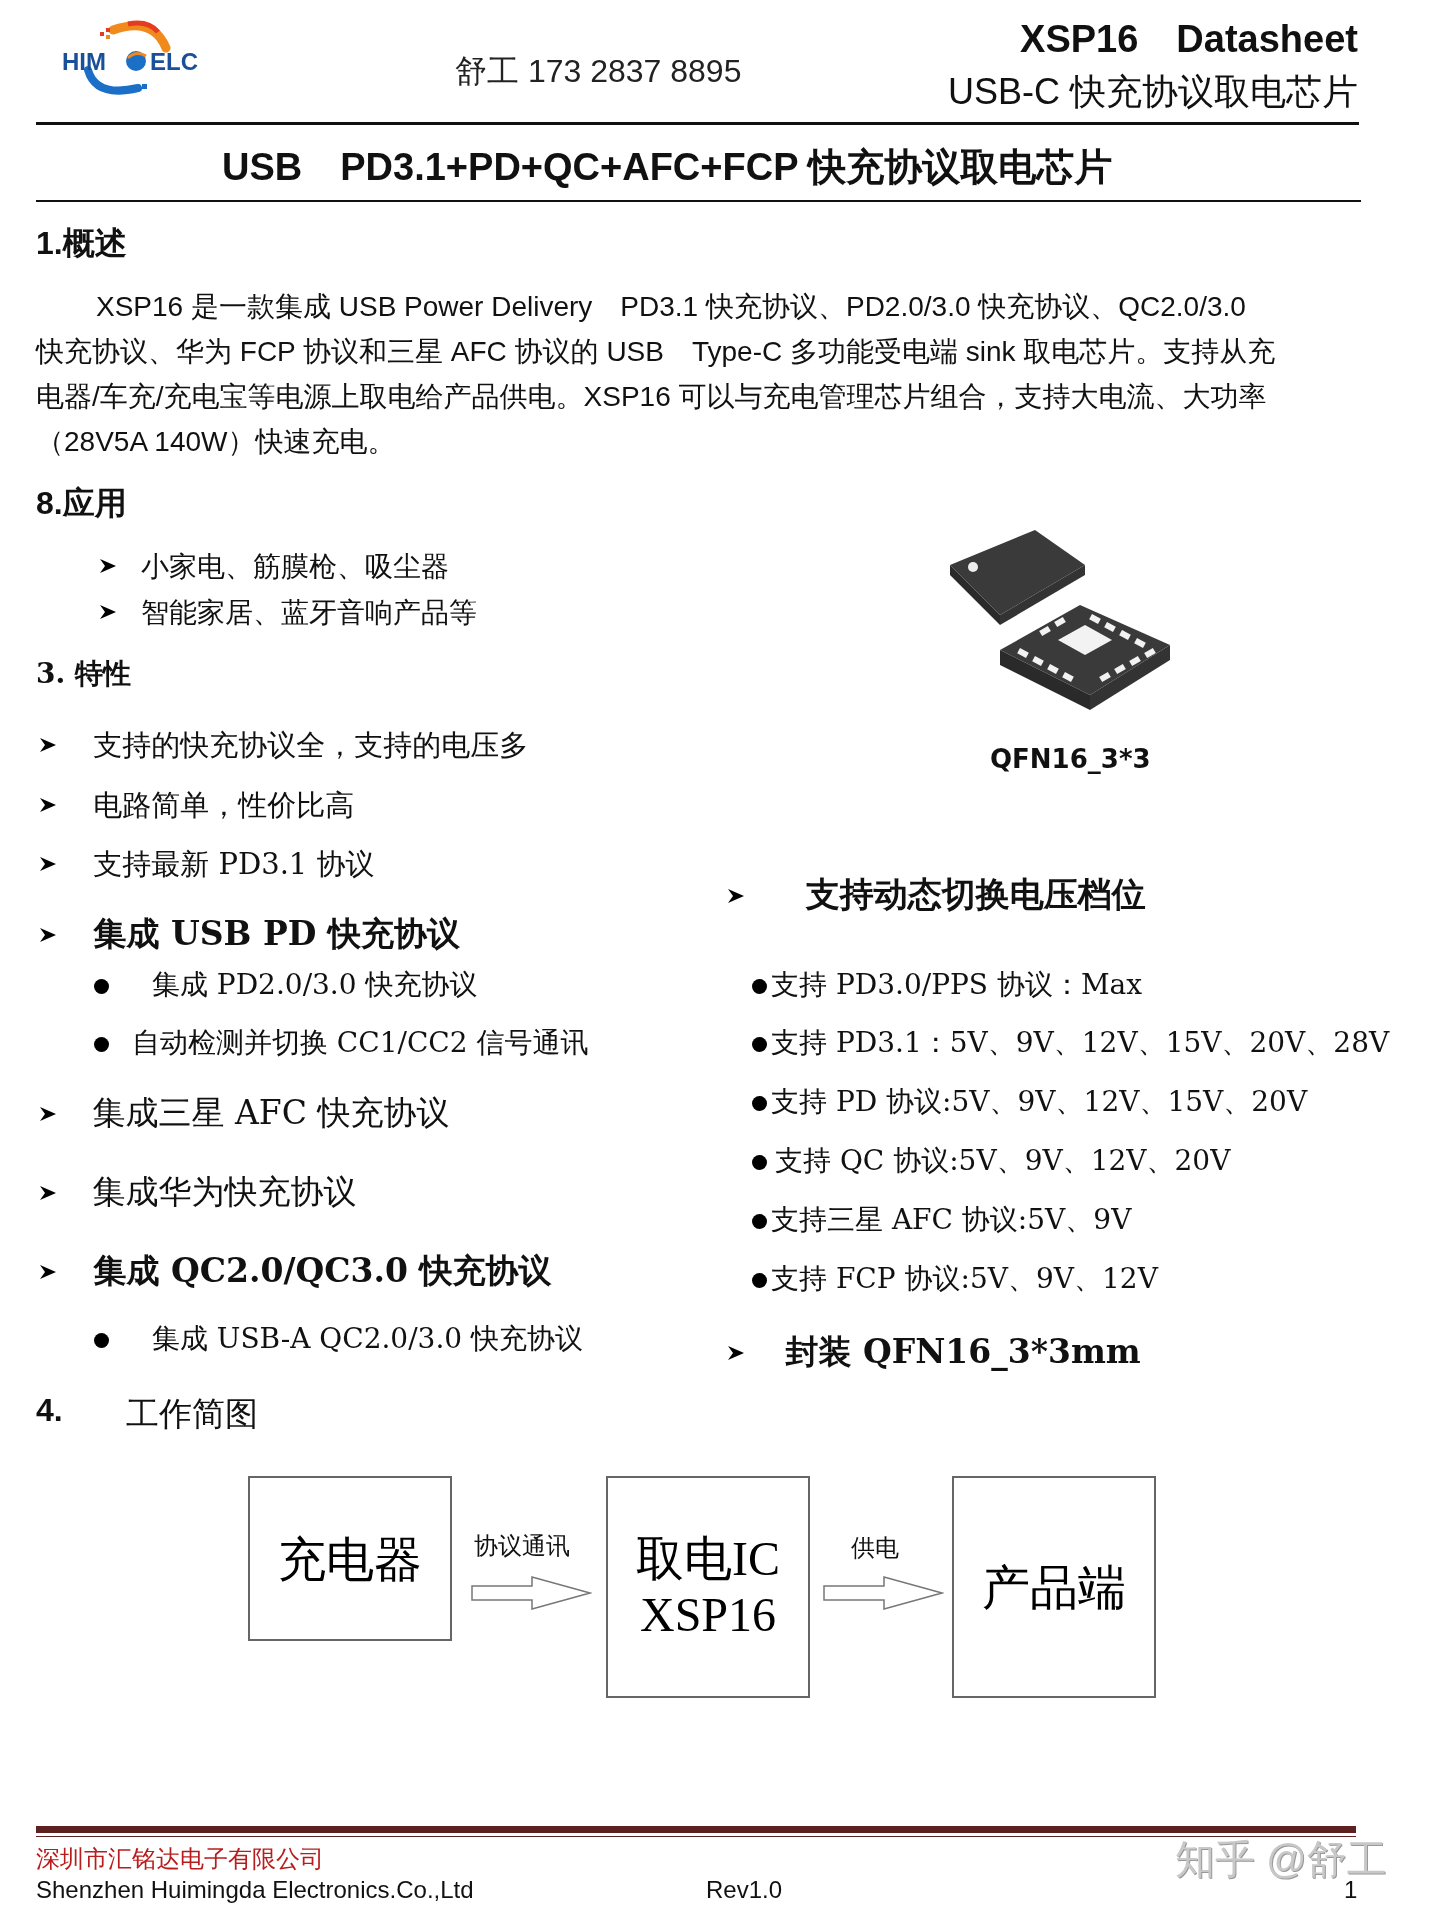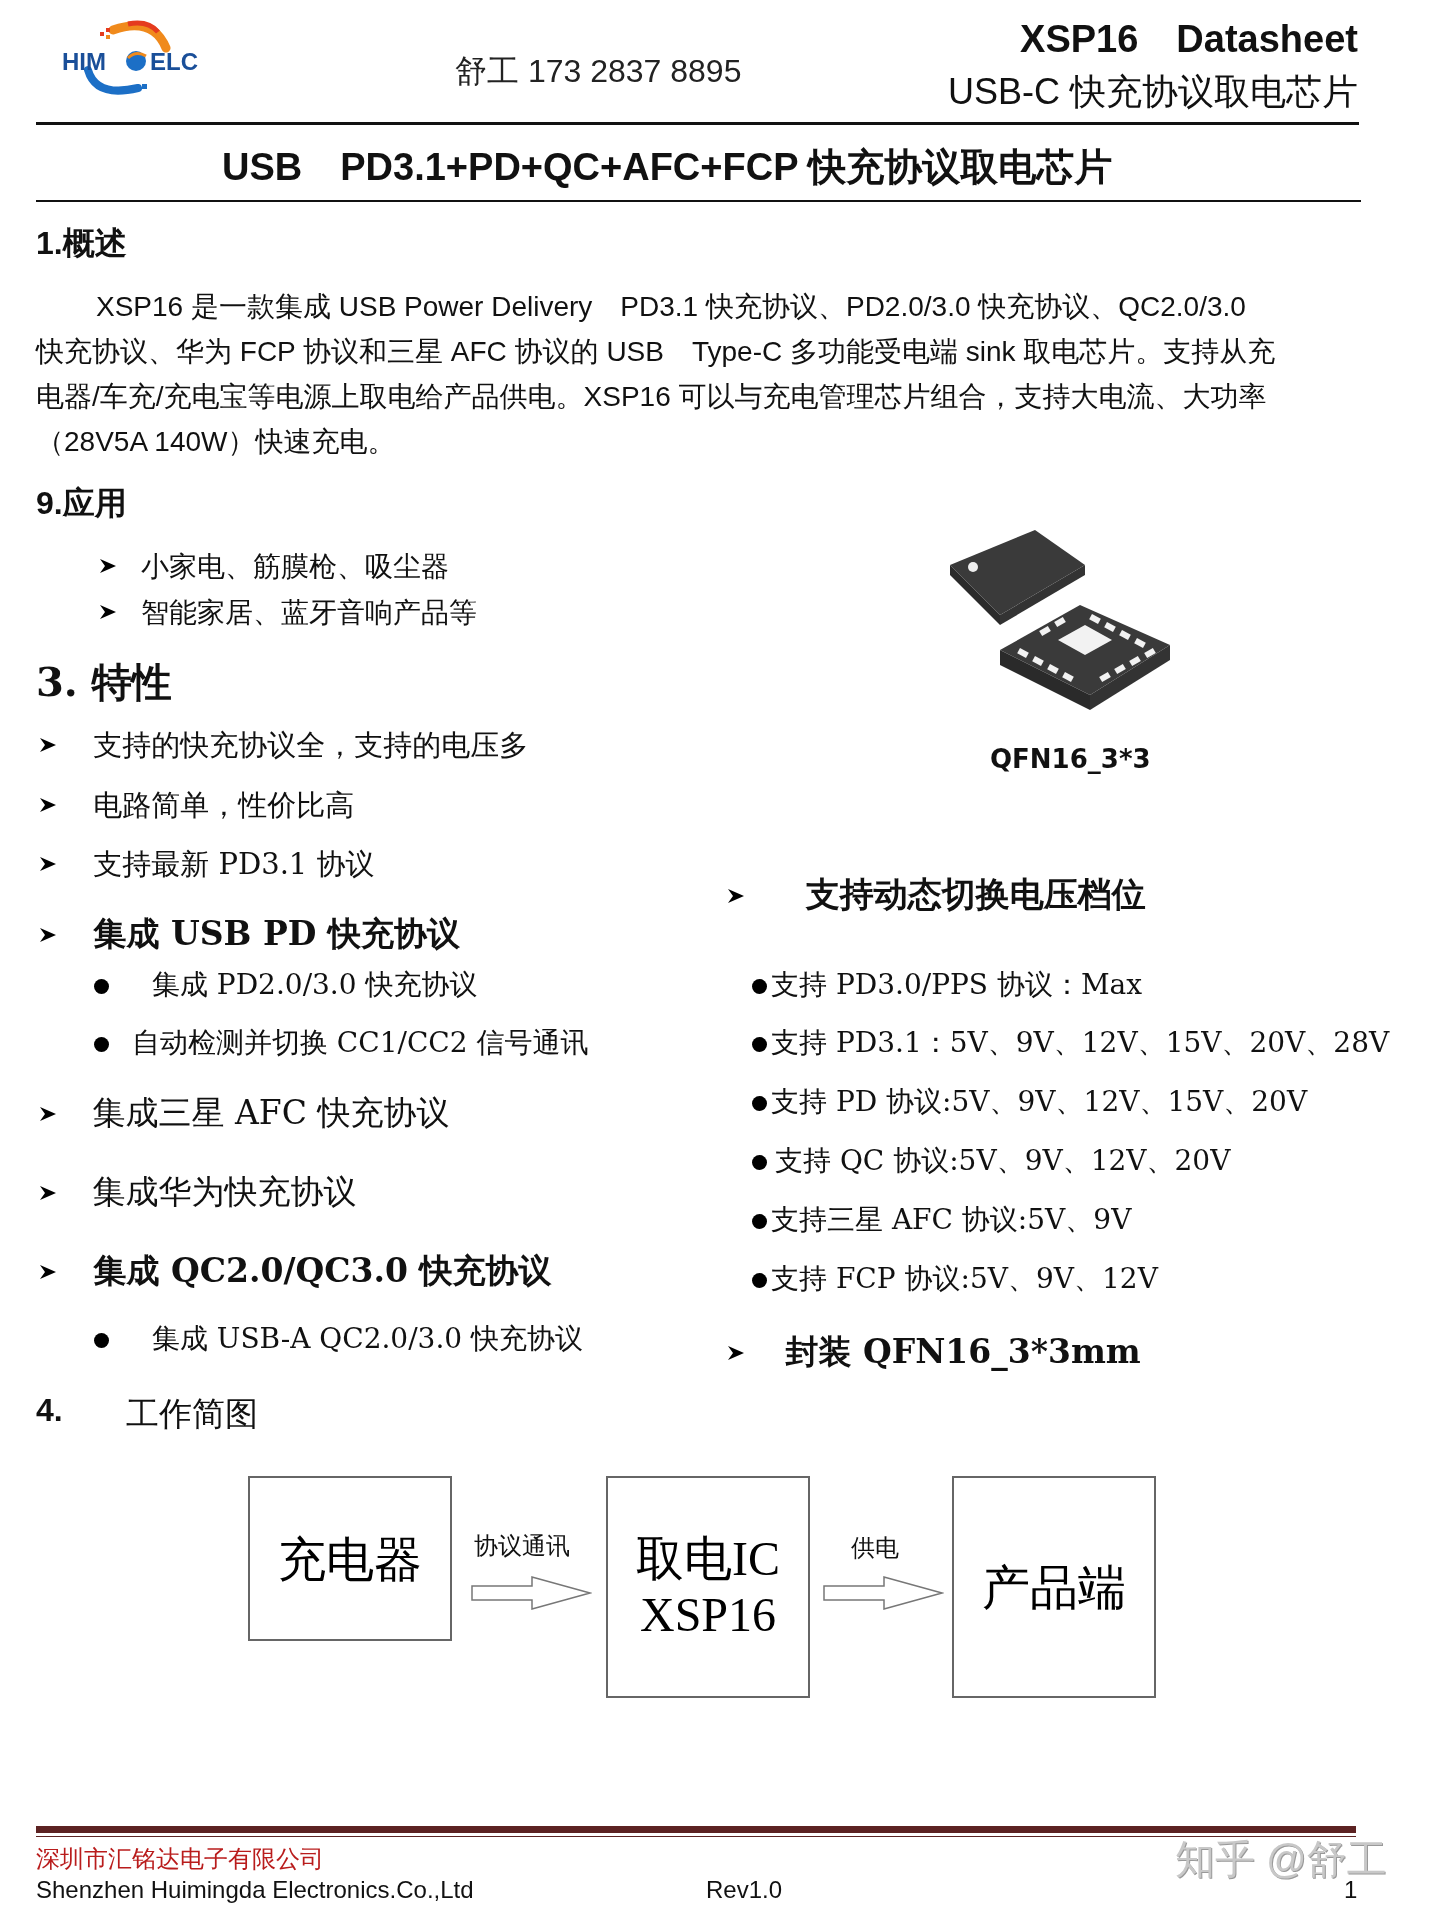--- a/index.html
+++ b/index.html
@@ -44,37 +44,37 @@
 
 <div>
   <div class="abs bold" style="left:36px;top:222px;font-size:32px;">1.概述</div>
   <div class="abs" style="left:96px;top:288px;font-size:28px;">XSP16 是一款集成 USB Power Delivery　PD3.1 快充协议、PD2.0/3.0 快充协议、QC2.0/3.0</div>
   <div class="abs" style="left:36px;top:333px;font-size:28px;">快充协议、华为 FCP 协议和三星 AFC 协议的 USB　Type-C 多功能受电端 sink 取电芯片。支持从充</div>
   <div class="abs" style="left:36px;top:378px;font-size:28px;">电器/车充/充电宝等电源上取电给产品供电。XSP16 可以与充电管理芯片组合，支持大电流、大功率</div>
   <div class="abs" style="left:36px;top:423px;font-size:28px;">（28V5A 140W）快速充电。</div>
 </div>
 
 <div>
-  <div class="abs bold" style="left:36px;top:482px;font-size:32px;">9.应用</div>
+  <div class="abs bold" style="left:36px;top:482px;font-size:32px;">8.应用</div>
   <div class="abs serif" style="left:98px;top:548px;font-size:28px;">
     <svg class="arrow" viewBox="0 0 20 20">
         <path d="M2 3 L18 10 L2 17 L7 10 Z" fill="#000"></path>
       </svg>
     <span style="margin-left:14px">小家电、筋膜枪、吸尘器</span>
   </div>
   <div class="abs serif" style="left:98px;top:594px;font-size:28px;">
     <svg class="arrow" viewBox="0 0 20 20">
         <path d="M2 3 L18 10 L2 17 L7 10 Z" fill="#000"></path>
       </svg>
     <span style="margin-left:14px">智能家居、蓝牙音响产品等</span>
   </div>
 </div>
 
 <div>
-  <div class="abs bold serif" style="left:36px;top:655px;font-size:40px;">3. 特性</div>
+  <div class="abs bold serif" style="left:36px;top:655px;font-size:28px;">3. 特性</div>
 
   <div class="abs serif" style="left:38px;top:726px;font-size:29px;">
     <svg class="arrow" viewBox="0 0 20 20">
         <path d="M2 3 L18 10 L2 17 L7 10 Z" fill="#000"></path>
       </svg>
     <span style="margin-left:26px">支持的快充协议全，支持的电压多</span>
   </div>
   <div class="abs serif" style="left:38px;top:786px;font-size:29px;">
     <svg class="arrow" viewBox="0 0 20 20">
         <path d="M2 3 L18 10 L2 17 L7 10 Z" fill="#000"></path>

